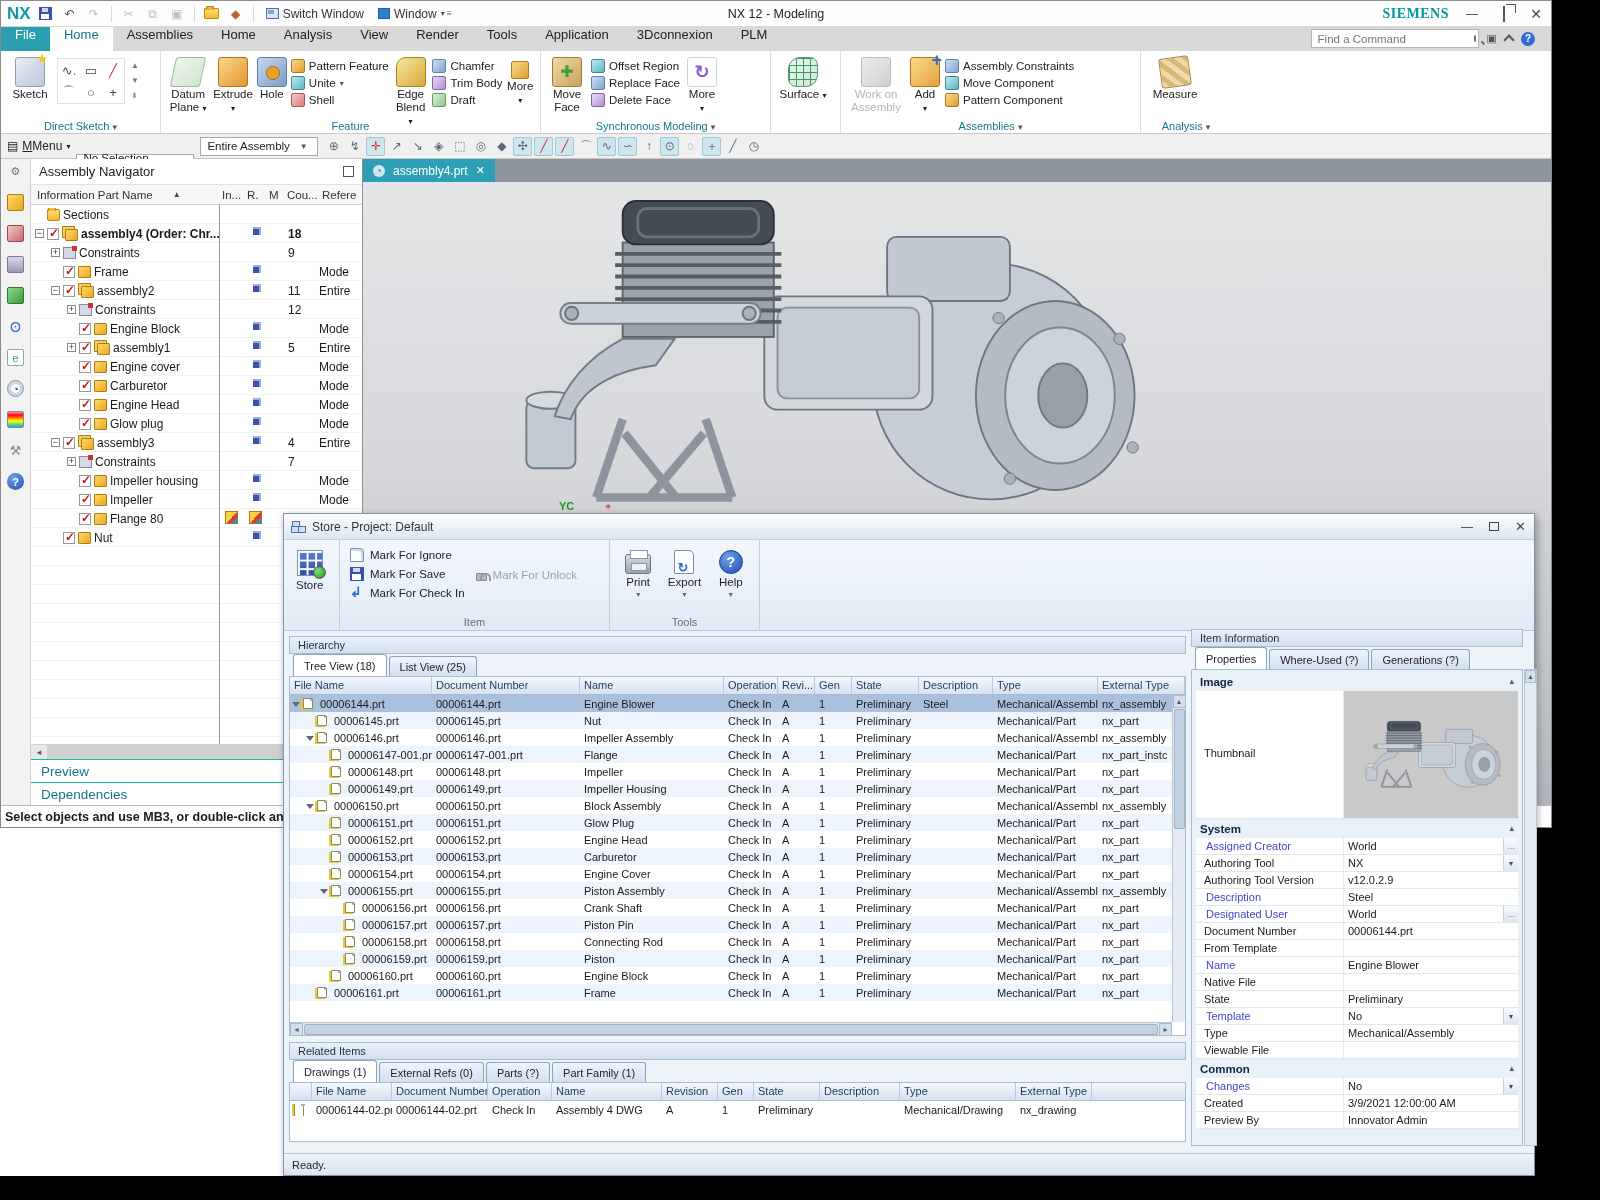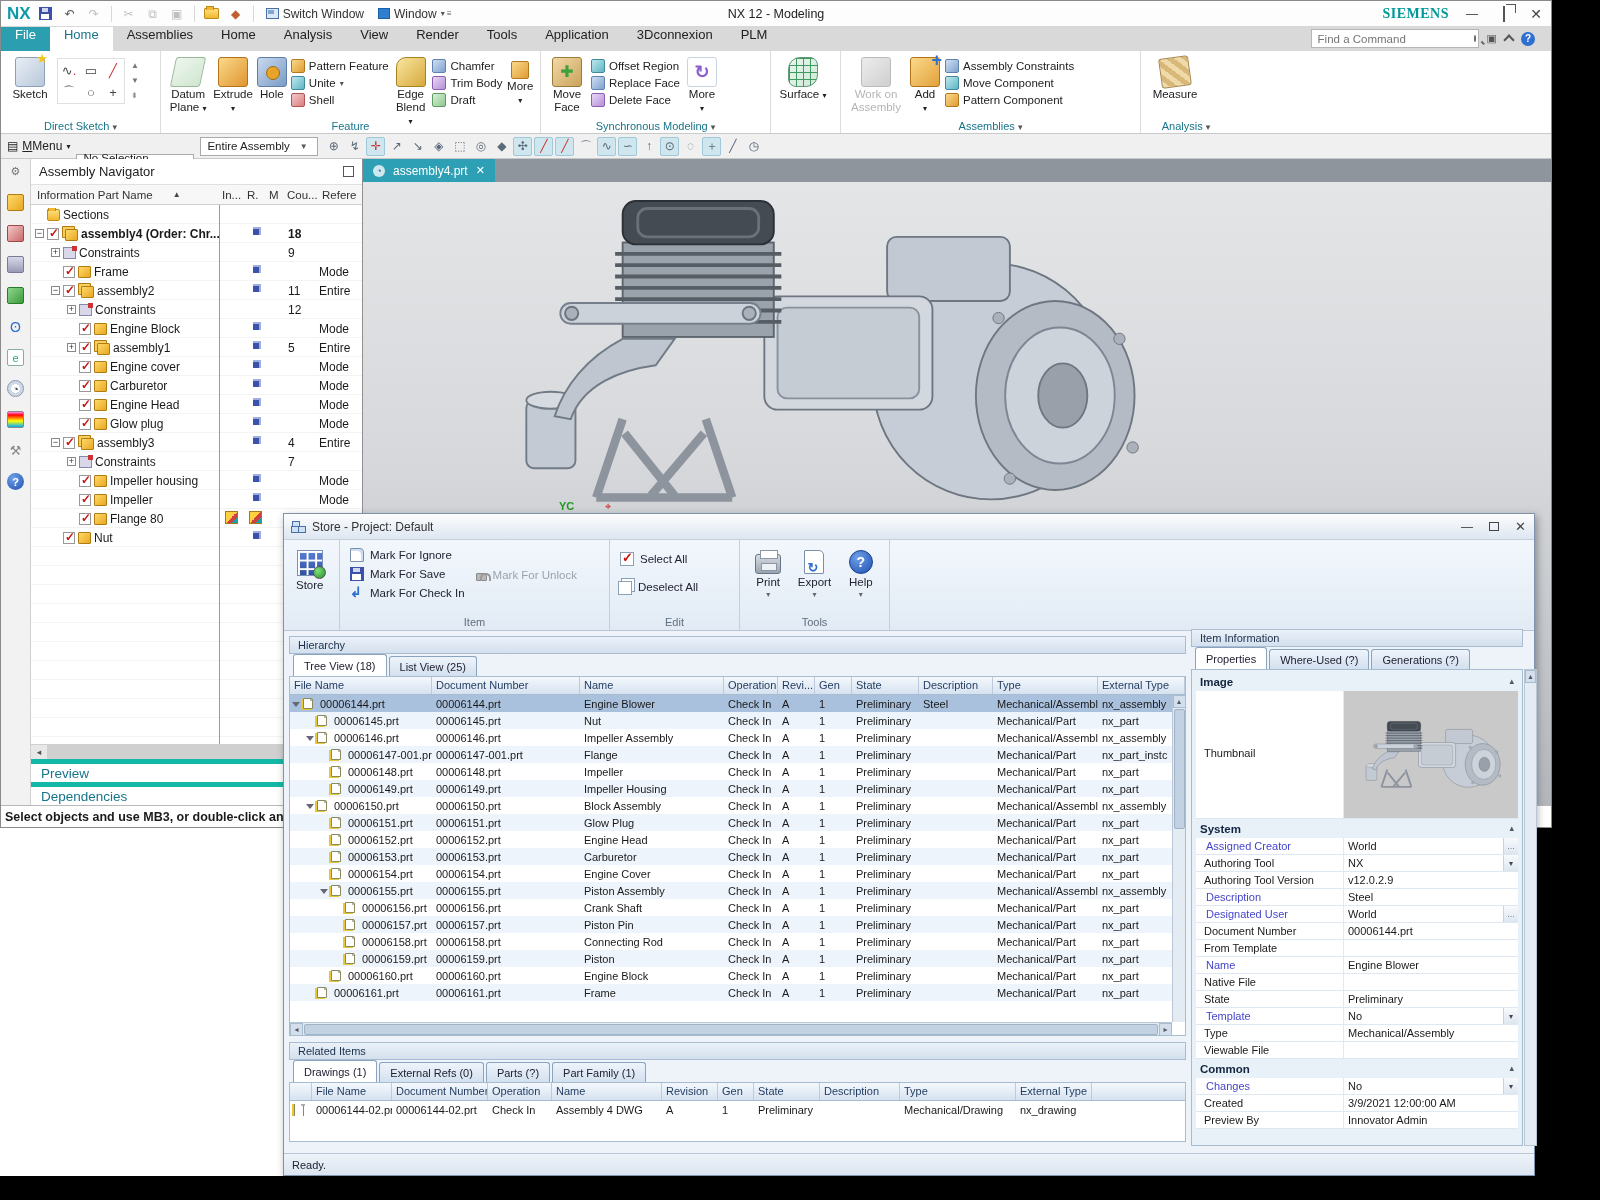--- a/index.html
+++ b/index.html
@@ -137,21 +137,21 @@
   .nrow .c-m{width:18px;flex:none;}
   .nrow .c-cou{width:35px;flex:none;padding-left:4px;}
   .nrow.bold .c-cou{font-weight:bold;}
   .nrow .c-ref{flex:1;overflow:hidden;white-space:nowrap;}
   .nrow.saved .c-r::before{content:"";display:inline-block;width:11px;height:11px;background:#3c52a8;box-shadow:inset 3px -3px 0 0 #fff,inset -2px 2px 0 0 #9fb0e0;}
   .nrow.colored .c-r::before,.nrow.colored .c-in::before{content:"";display:inline-block;width:11px;height:11px;
     background:linear-gradient(135deg,#ffd040 0 50%,#d04040 50% 75%,#18a0a8 75%);border:1px solid #a87818;}
   .nav-hscroll{height:15px;background:#e8e8e8;border-top:1px solid #cfcfcf;display:flex;align-items:center;}
   .nav-hscroll .arr{width:16px;text-align:center;color:#555;font-size:9px;}
   .nav-hscroll .track{flex:1;height:100%;background:#d0d0d0;margin-right:2px;}
-  .sec-bar{height:23px;display:flex;align-items:center;padding:0 10px;font-size:13.5px;color:#17748b;border-top:5px solid #14b8a6;background:#fff;}
+  .sec-bar{height:23px;display:flex;align-items:center;padding:0 10px;font-size:13.5px;color:#17748b;border-top:1px solid #14b8a6;background:#fff;}
   .cueline{position:absolute;left:0;bottom:0;right:0;height:22px;background:#fff;border-top:1px solid #b8b8b8;display:flex;align-items:center;padding:0 4px;font-weight:bold;font-size:12.5px;white-space:nowrap;overflow:hidden;}
 
   
   .viewport{flex:1;position:relative;background:#8e959c;overflow:hidden;}
   .vp-tabs{height:23px;display:flex;background:#8e959c;}
   .vp-tab{background:#2da0b5;color:#fff;font-size:12px;display:flex;align-items:center;gap:8px;padding:0 10px;}
   .vp-tab .x{font-size:11px;}
   .vp-tab .pic{width:12px;height:12px;border-radius:50%;background:#cfe8f0;color:#2470a0;font-size:9px;display:inline-flex;align-items:center;justify-content:center;font-weight:bold;}
   .vp-canvas{position:absolute;left:0;top:23px;right:0;bottom:0;background:linear-gradient(180deg,#e4e5e7 0%,#d6d8db 45%,#b2b6bc 100%);}
   .yc-label{position:absolute;left:196px;top:318px;color:#1f9a1f;font-size:11px;font-weight:bold;}
@@ -917,33 +917,20 @@
           </span>
       </div>
       <div class="marks" style="padding-top:22px;">
         <span class="markbtn gray">
             <span class="mk-ic mk-lock"></span>
             <span>Mark For Unlock</span>
           </span>
       </div>
       <div class="tg-label">Item</div>
     </div>
-    <div class="tgroup" style="width:130px;">
-      <div class="marks" style="gap:12px;padding-top:6px;">
-        <span class="markbtn">
-            <span class="mk-ic mk-selall"></span>
-            <span>Select All</span>
-          </span>
-        <span class="markbtn">
-            <span class="mk-ic mk-desel"></span>
-            <span>Deselect All</span>
-          </span>
-      </div>
-      <div class="tg-label">Edit</div>
-    </div>
     <div class="tgroup" style="width:150px;">
       <div class="toolbig">
         <span class="ic-print"></span>
         <span>Print</span>
           <span class="dd">▾</span>
       </div>
       <div class="toolbig">
         <span class="ic-export"></span>
         <span>Export</span>
           <span class="dd">▾</span>

